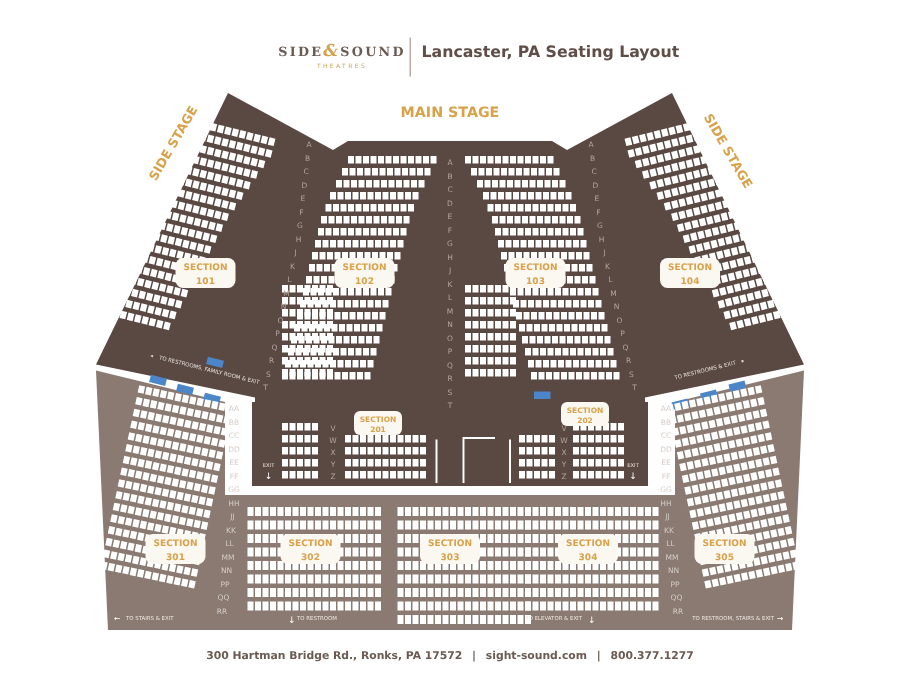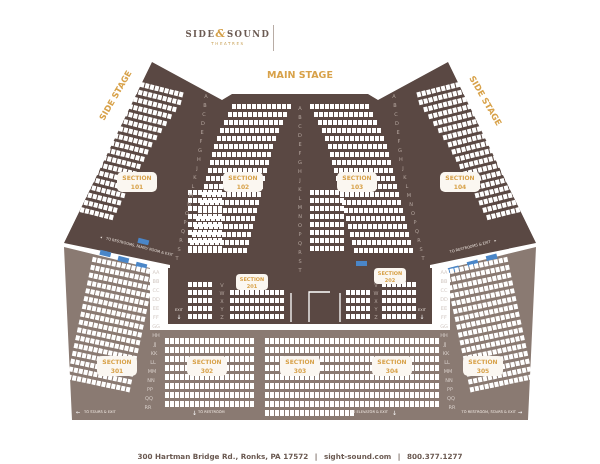--- a/index.html
+++ b/index.html
@@ -5,35 +5,36 @@
   html,body{margin:0;padding:0;background:#ffffff;}
   body{width:600px;height:464px;position:relative;overflow:hidden;font-family:"DejaVu Sans","Liberation Sans",sans-serif;}
   .header{position:absolute;top:20px;left:0;width:600px;height:36px;}
   .logo{position:absolute;left:184px;top:7px;width:88px;height:30px;text-align:center;}
   .logo-main{font-family:"DejaVu Serif",serif;font-size:8.5px;letter-spacing:1.5px;color:#6b5a52;font-weight:bold;white-space:nowrap;}
   .logo-amp{color:#d4a04a;font-style:italic;font-size:11px;}
   .logo-sub{font-size:4px;letter-spacing:1.6px;color:#c9a35a;margin-top:1px;}
   .divider{position:absolute;left:273px;top:5px;width:1px;height:26px;background:#b8aca5;}
   .title{position:absolute;left:281px;top:9px;font-size:10.5px;font-weight:bold;color:#5e4e47;white-space:nowrap;}
   .map{position:absolute;left:0;top:0;width:600px;height:464px;}
-  .footer{position:absolute;left:0;top:452px;width:600px;text-align:center;font-size:7.2px;color:#6b5a52;font-weight:bold;}
+  .footer{position:absolute;left:0;top:432px;width:600px;text-align:center;font-size:7.2px;color:#6b5a52;font-weight:bold;}
   .footer span{margin:0 2px;}
   text{font-family:"DejaVu Sans","Liberation Sans",sans-serif;}
 </style>
 </head>
 <body>
 
 <div class="header">
   <div class="logo">
     <div class="logo-main">
       <span>SIDE</span><span class="logo-amp">&amp;</span><span>SOUND</span>
     </div>
     <div class="logo-sub">THEATRES</div>
   </div>
   <div class="divider"></div>
+  <div class="title">Lancaster, PA Seating Layout</div>
 </div>
 
 <svg class="map" viewBox="0 0 600 464" xmlns="http://www.w3.org/2000/svg">
 
   <polygon points="152,62 222,100 232,94 368,94 378,100 448,62 536,243 430,265 430,322 170,322 170,265 64,243" fill="#5a4843"></polygon>
 
   <polygon points="64,247 150,268 150,330 450,330 450,268 536,247 528,420 72,420" fill="#8a7a72"></polygon>
 
   <rect x="168" y="268" width="264" height="56" fill="#5a4843"></rect>
 

